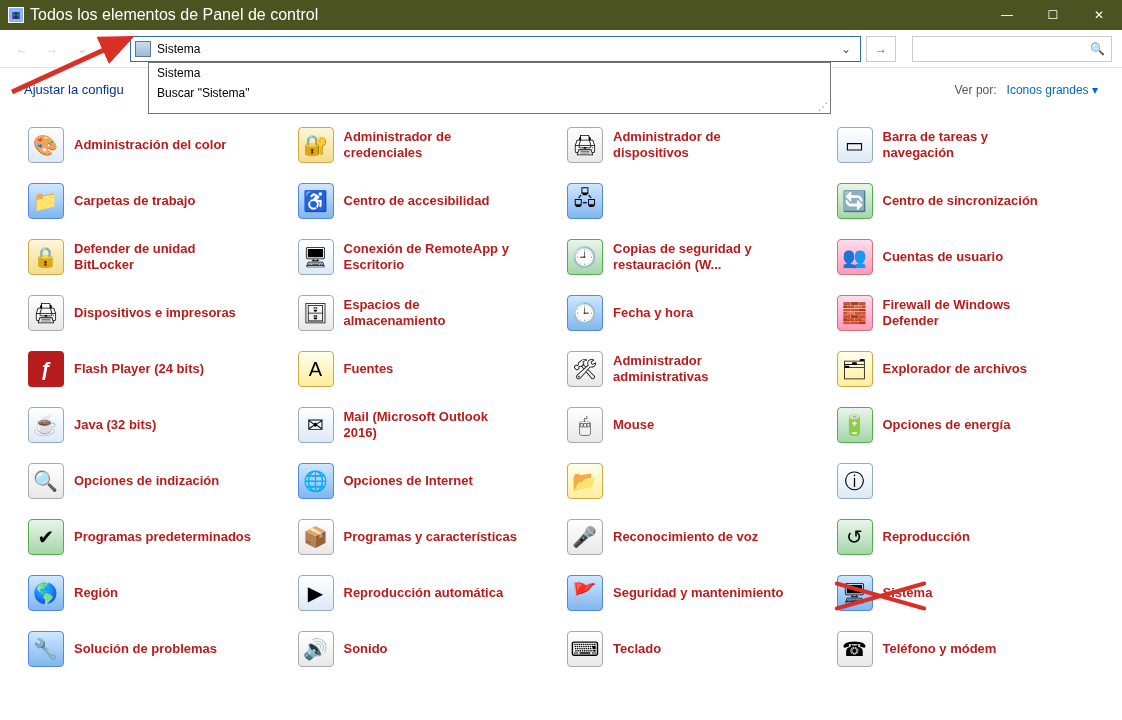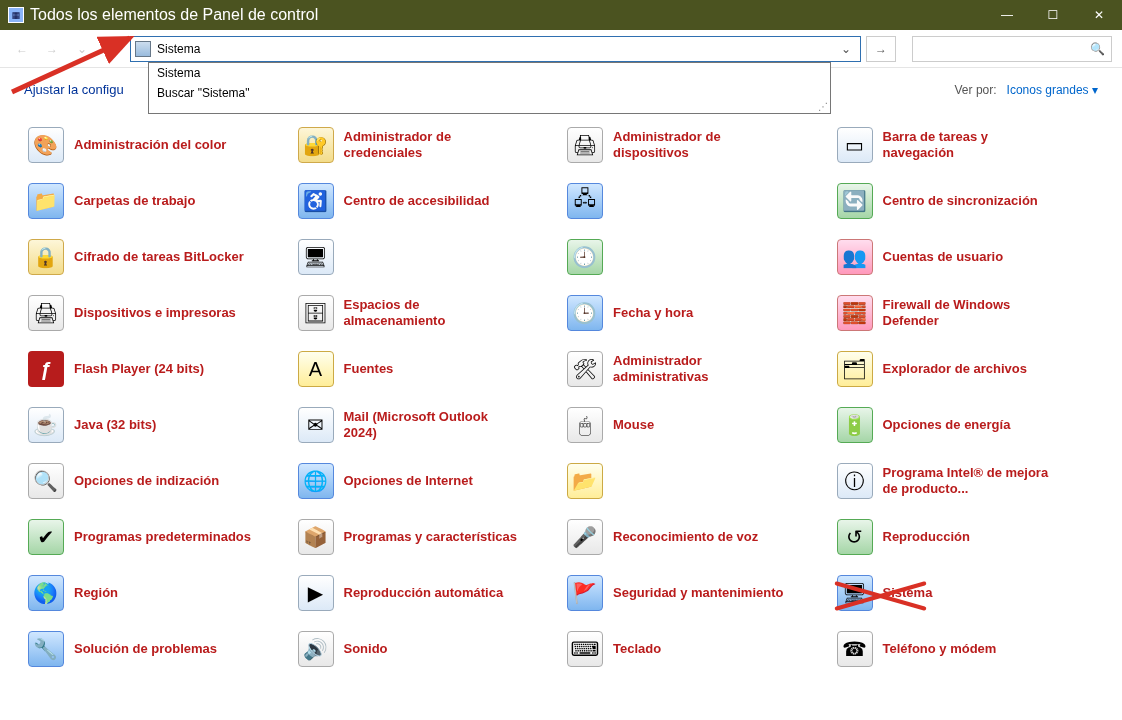--- a/index.html
+++ b/index.html
@@ -169,27 +169,29 @@
       </div>
       <div class="item" style="position: relative;">
         <div class="ico bg5">🖧</div>
       </div>
       <div class="item" style="position: relative;">
         <div class="ico bg3">🔄</div>
         <div class="lbl">Centro de sincronización</div>
       </div>
       <div class="item" style="position: relative;">
         <div class="ico bg2">🔒</div>
-        <div class="lbl">Cifrado de tareas BitLocker</div>
+        <div class="lbl">Defender de unidad BitLocker</div>
       </div>
       <div class="item" style="position: relative;">
         <div class="ico bg1">🖥</div>
+        <div class="lbl">Conexión de RemoteApp y Escritorio</div>
       </div>
       <div class="item" style="position: relative;">
         <div class="ico bg3">🕘</div>
+        <div class="lbl">Copias de seguridad y restauración (W...</div>
       </div>
       <div class="item" style="position: relative;">
         <div class="ico bg6">👥</div>
         <div class="lbl">Cuentas de usuario</div>
       </div>
       <div class="item" style="position: relative;">
         <div class="ico bg4">🖨</div>
         <div class="lbl">Dispositivos e impresoras</div>
       </div>
       <div class="item" style="position: relative;">
@@ -219,21 +221,21 @@
       <div class="item" style="position: relative;">
         <div class="ico bg8">🗂</div>
         <div class="lbl">Explorador de archivos</div>
       </div>
       <div class="item" style="position: relative;">
         <div class="ico bg1">☕</div>
         <div class="lbl">Java (32 bits)</div>
       </div>
       <div class="item" style="position: relative;">
         <div class="ico bg1">✉</div>
-        <div class="lbl">Mail (Microsoft Outlook 2024)</div>
+        <div class="lbl">Mail (Microsoft Outlook 2016)</div>
       </div>
       <div class="item" style="position: relative;">
         <div class="ico bg4">🖱</div>
         <div class="lbl">Mouse</div>
       </div>
       <div class="item" style="position: relative;">
         <div class="ico bg3">🔋</div>
         <div class="lbl">Opciones de energía</div>
       </div>
       <div class="item" style="position: relative;">
@@ -242,21 +244,20 @@
       </div>
       <div class="item" style="position: relative;">
         <div class="ico bg5">🌐</div>
         <div class="lbl">Opciones de Internet</div>
       </div>
       <div class="item" style="position: relative;">
         <div class="ico bg8">📂</div>
       </div>
       <div class="item" style="position: relative;">
         <div class="ico bg1">ⓘ</div>
-        <div class="lbl">Programa Intel® de mejora de producto...</div>
       </div>
       <div class="item" style="position: relative;">
         <div class="ico bg3">✔</div>
         <div class="lbl">Programas predeterminados</div>
       </div>
       <div class="item" style="position: relative;">
         <div class="ico bg4">📦</div>
         <div class="lbl">Programas y características</div>
       </div>
       <div class="item" style="position: relative;">

